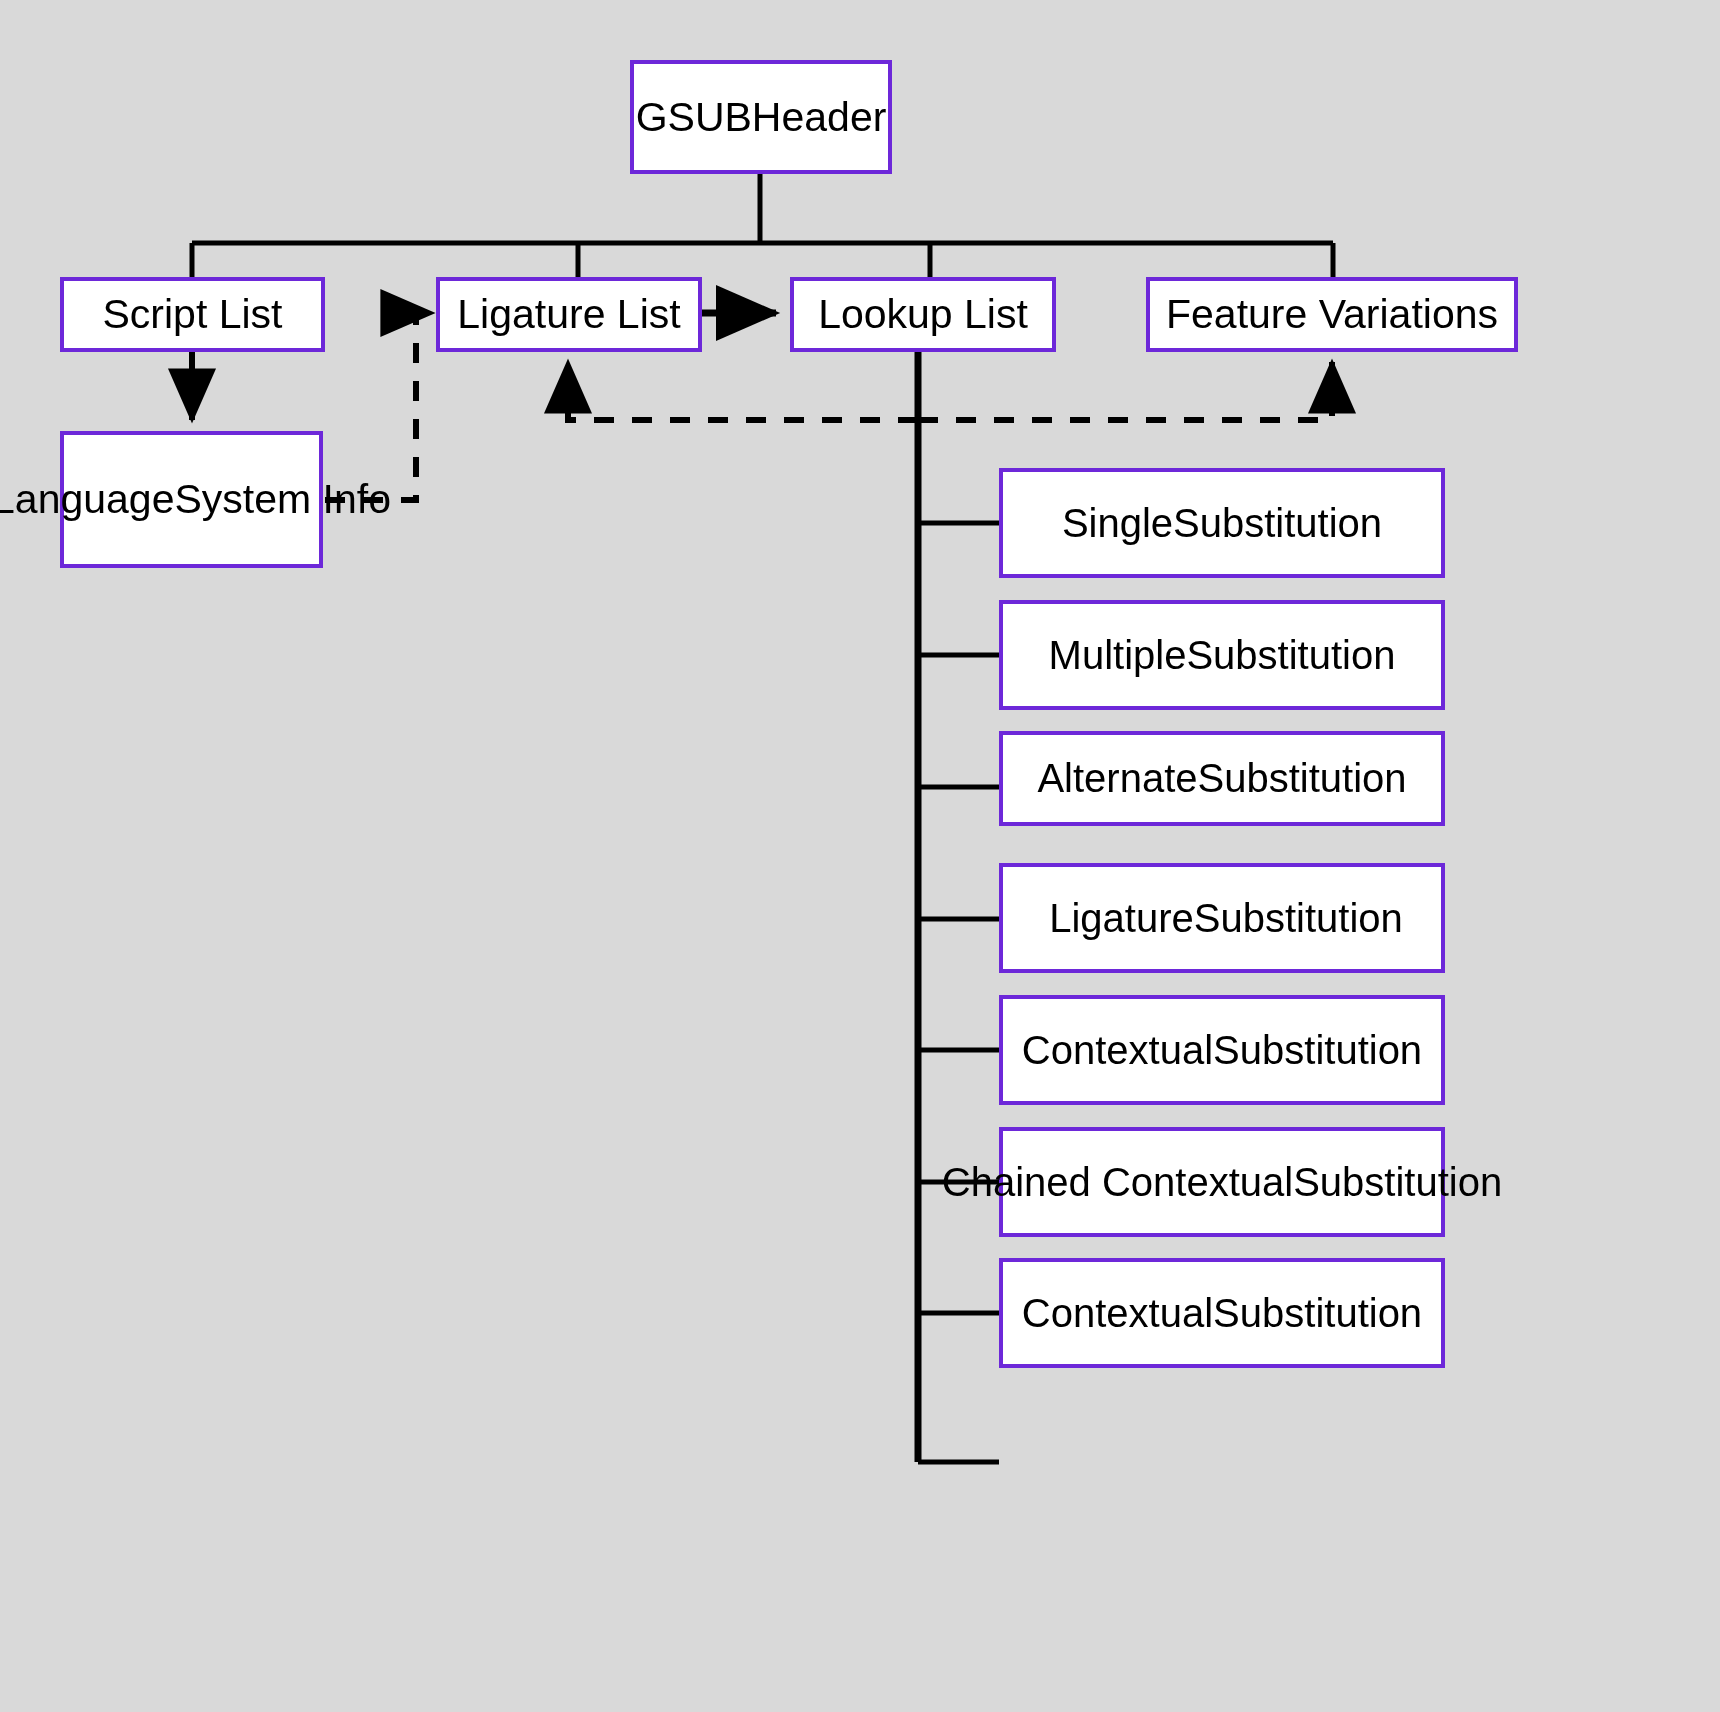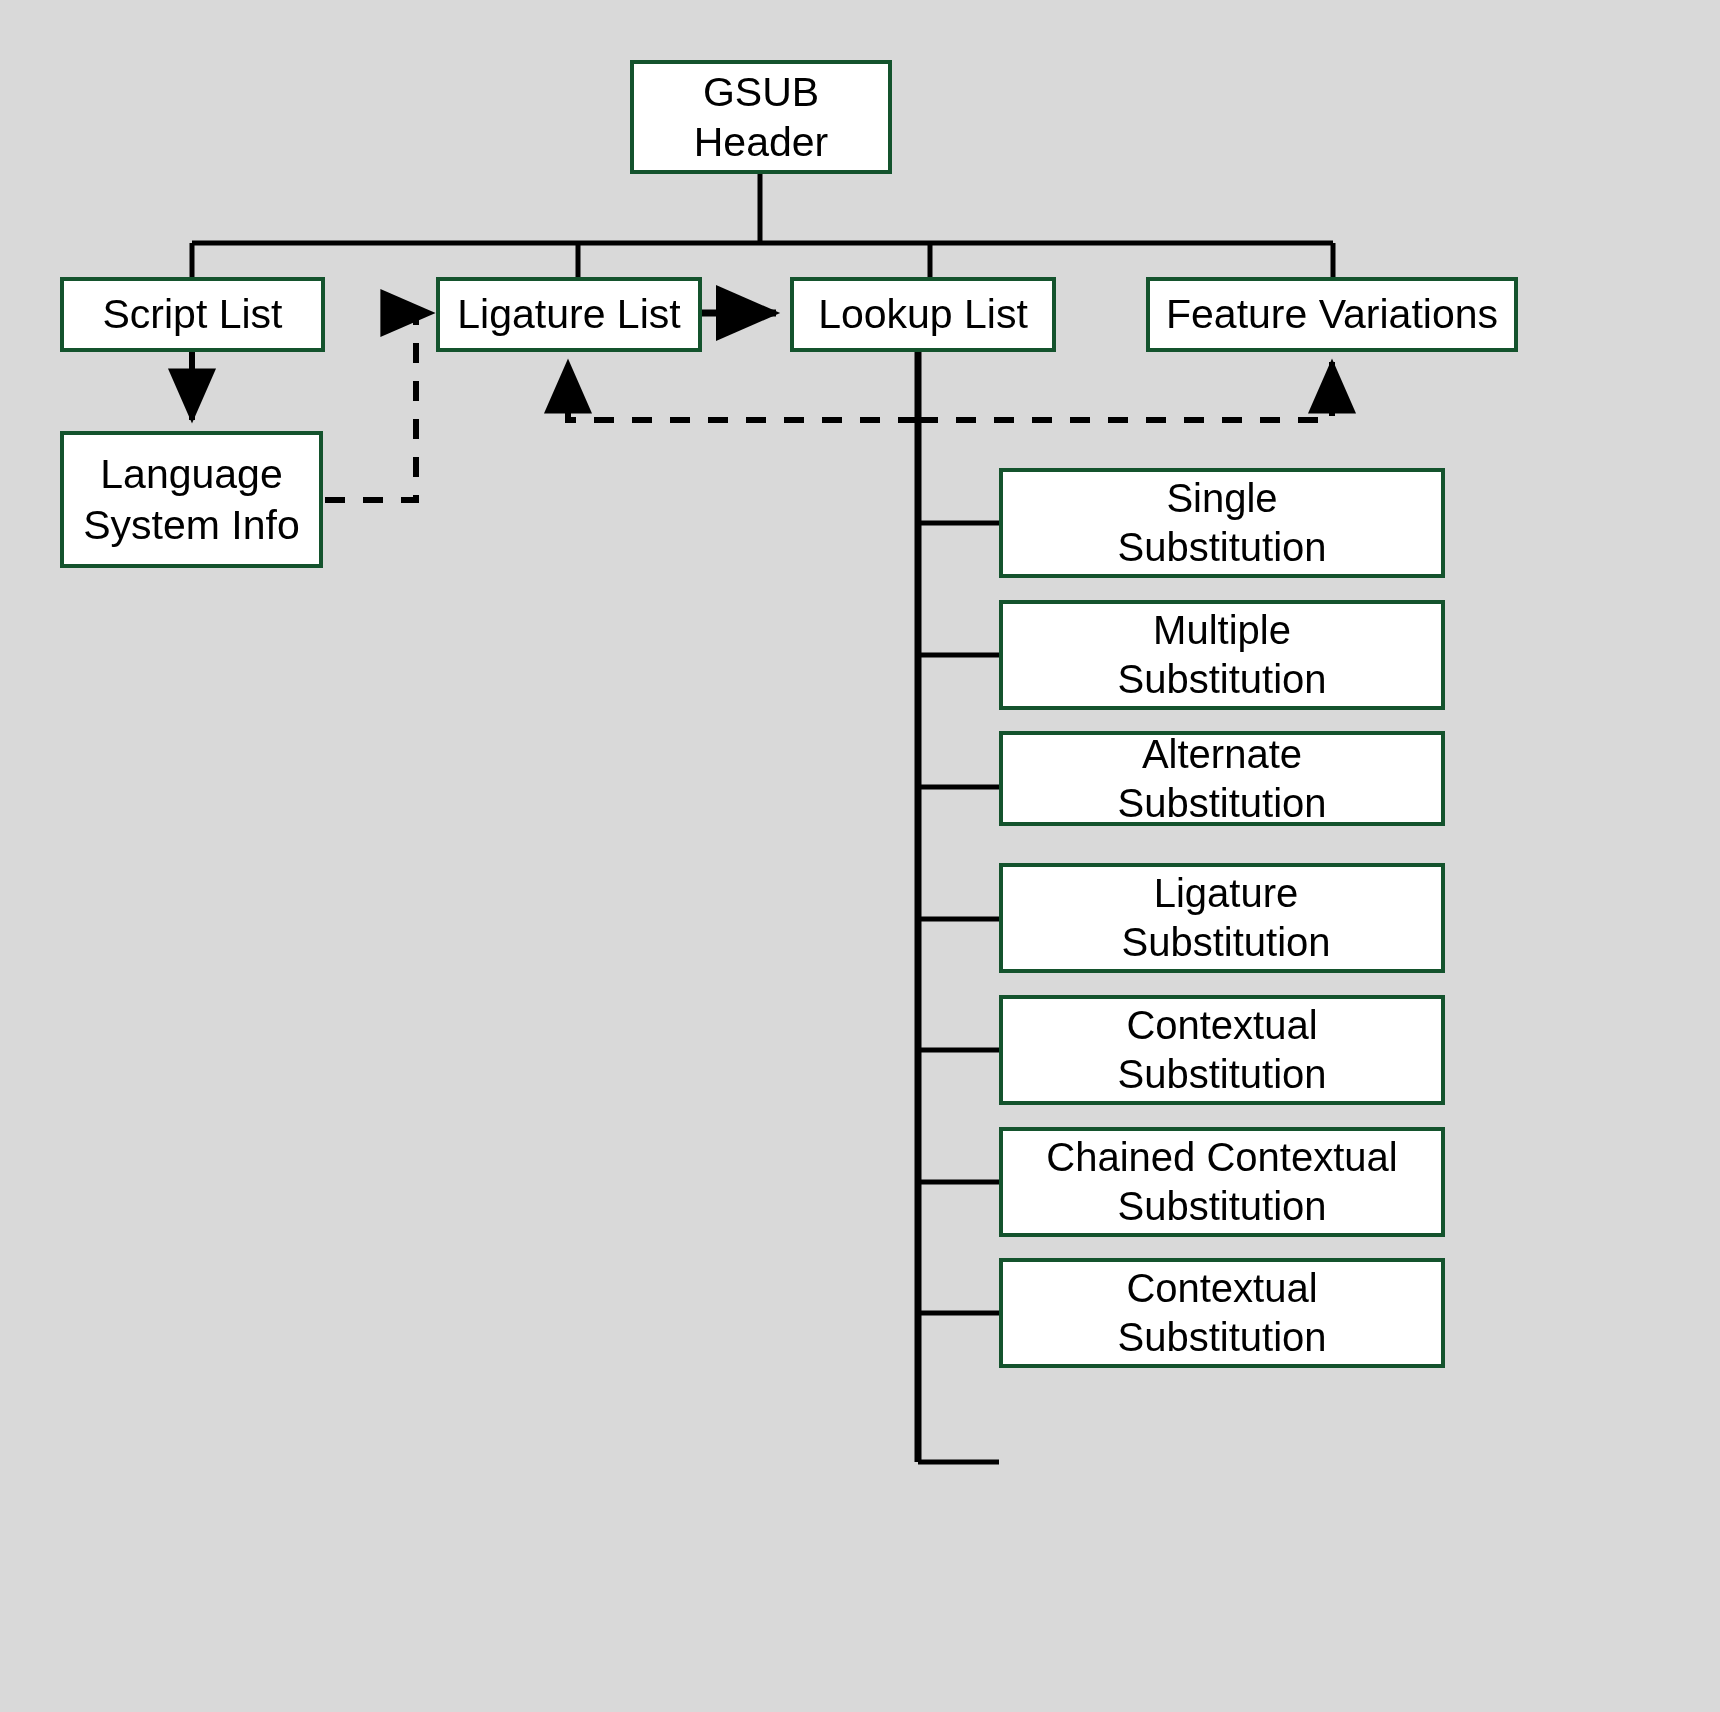--- a/index.html
+++ b/index.html
@@ -7,24 +7,24 @@
     width:1720px; height:1712px;
     background:#d9d9d9;
     font-family:"Liberation Sans", sans-serif;
     overflow:hidden;
   }
   #stage { position:relative; width:1720px; height:1712px; }
   svg.wires { position:absolute; left:0; top:0; width:1720px; height:1712px; }
   .node {
     position:absolute;
     background:#ffffff;
-    border:4px solid #14532d;
+    border:4px solid #6d28d9;
     box-sizing:border-box;
     display:flex;
-    flex-direction:column;
+    flex-direction:row;
     align-items:center;
     justify-content:center;
     color:#000000;
     line-height:1.22;
     text-align:center;
   }
   .node .ln { display:block; white-space:nowrap; }
   .f40 { font-size:40px; }
   .f41 { font-size:41px; }
 </style>

